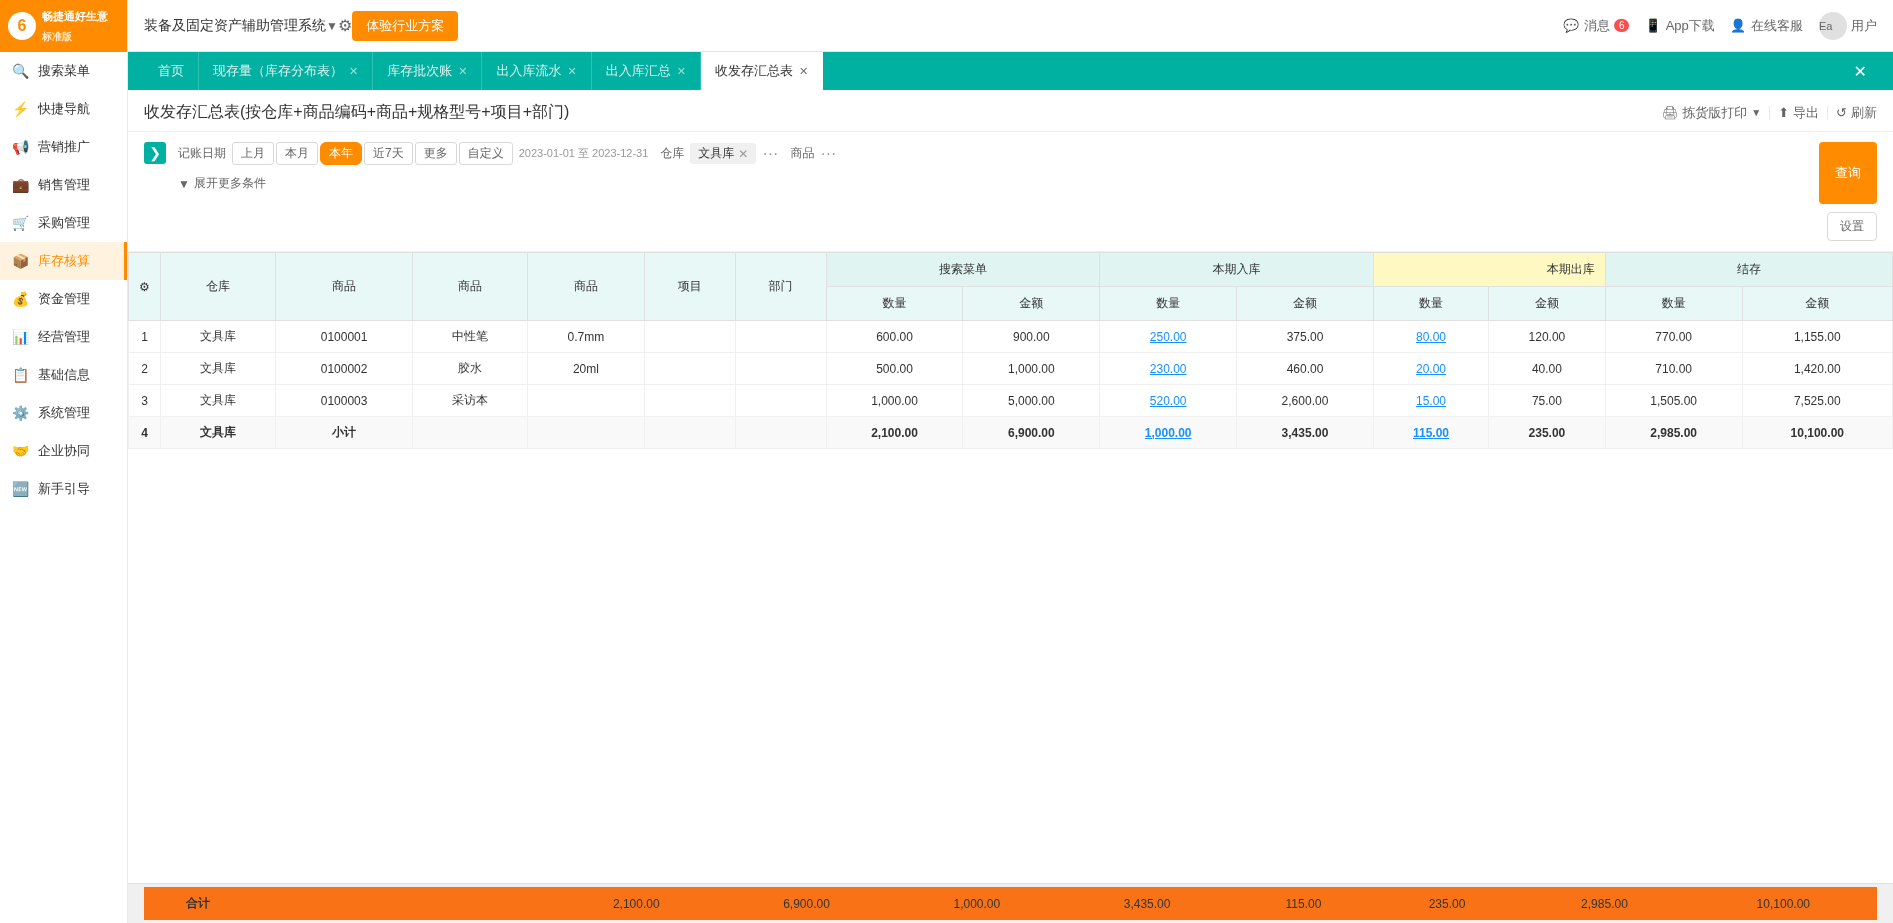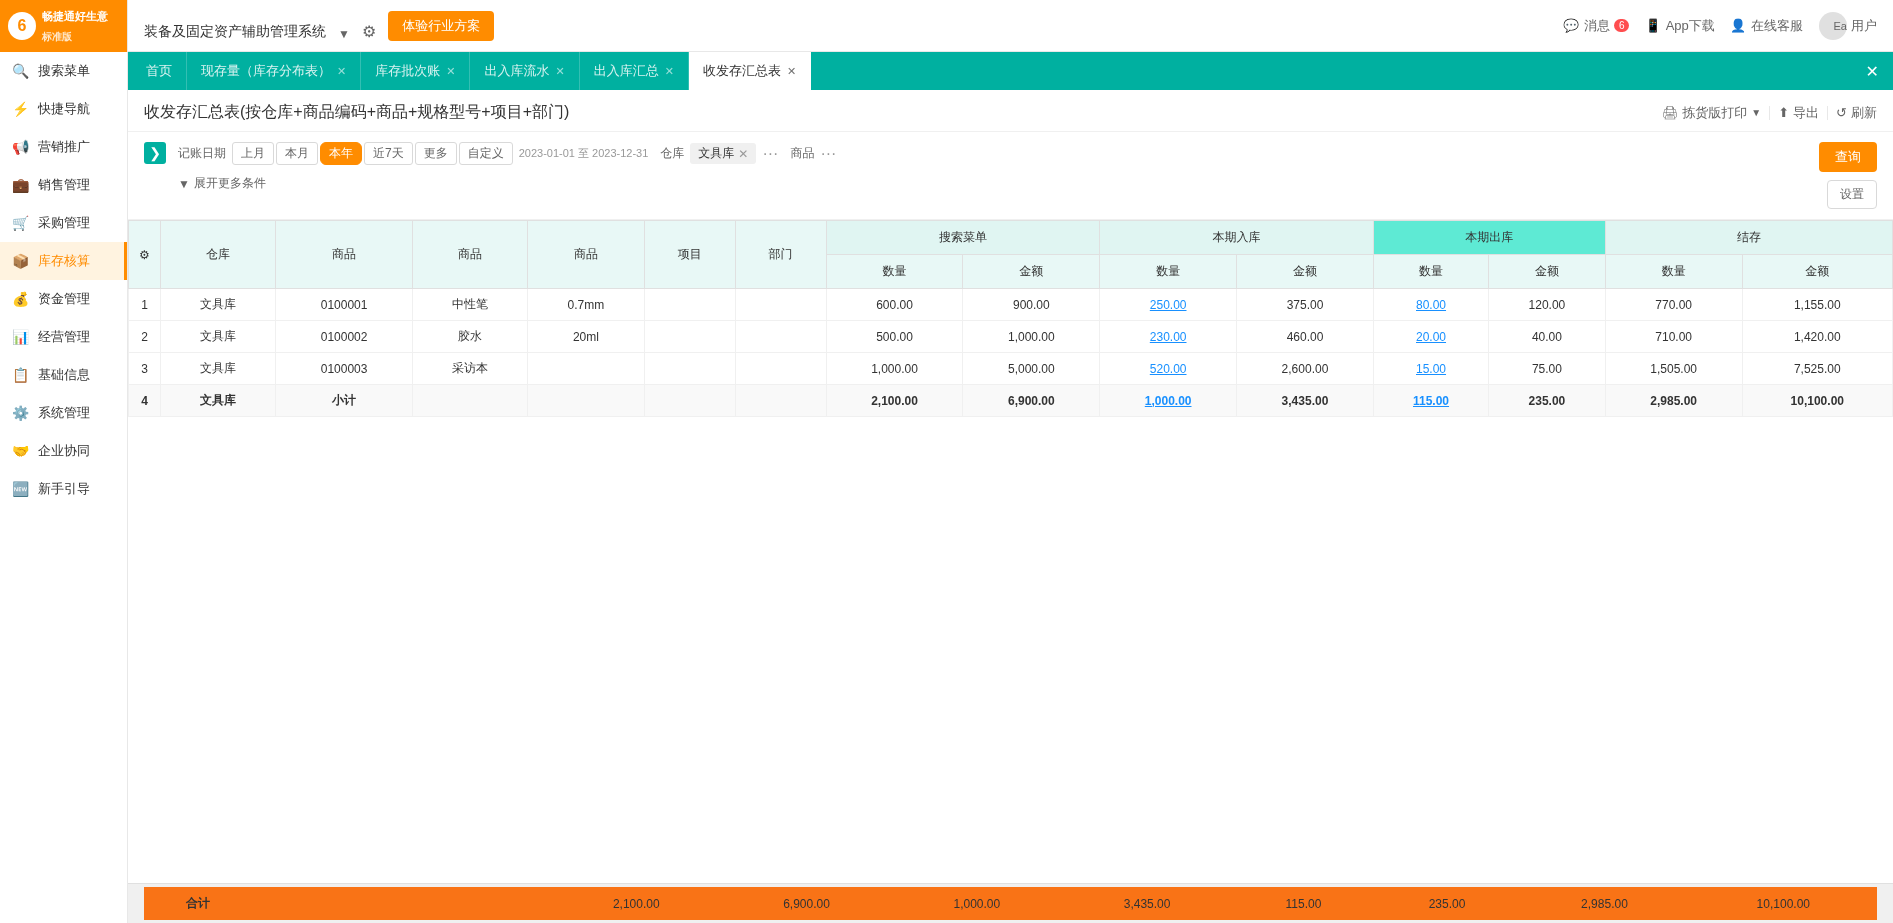--- a/index.html
+++ b/index.html
@@ -11,31 +11,31 @@
     .sidebar-logo-icon { width: 28px; height: 28px; background: #fff; border-radius: 50%; display: flex; align-items: center; justify-content: center; color: #ff8c00; font-size: 16px; font-weight: bold; }
     .sidebar-item { display: flex; align-items: center; gap: 8px; padding: 10px 12px; cursor: pointer; color: #333; transition: background 0.2s; font-size: 13px; }
     .sidebar-item.active { background: #fff3e0; color: #ff8c00; border-right: 3px solid #ff8c00; }
     .sidebar-item-icon { width: 18px; height: 18px; display: flex; align-items: center; justify-content: center; font-size: 14px; }
 
     
     .main { flex: 1; display: flex; flex-direction: column; overflow: hidden; }
 
     
     .top-header { height: 52px; background: #fff; border-bottom: 1px solid #e8e8e8; display: flex; align-items: center; justify-content: space-between; padding: 0 16px; flex-shrink: 0; }
-    .top-header-left { display: flex; align-items: flex-end; gap: 12px; }
+    .top-header-left { display: flex; align-items: center; }
     .system-title { font-size: 14px; color: #333; }
     .header-dropdown { display: flex; align-items: center; gap: 4px; color: #666; cursor: pointer; }
     .trial-btn { background: #ff8c00; color: #fff; border: none; padding: 6px 14px; border-radius: 4px; cursor: pointer; font-size: 13px; }
     .top-header-right { display: flex; align-items: center; gap: 16px; color: #666; font-size: 13px; }
     .header-action { display: flex; align-items: center; gap: 4px; cursor: pointer; }
     .badge { background: #ff4d4f; color: #fff; border-radius: 10px; padding: 1px 5px; font-size: 10px; }
-    .avatar { width: 28px; height: 28px; background: #e0e0e0; border-radius: 50%; display: flex; align-items: center; justify-content: flex-end; font-size: 11px; color: #666; }
-
-    
-    .tab-bar { background: #00b0a0; display: flex; align-items: center; height: 38px; flex-shrink: 0; padding: 0 4px; }
+    .avatar { width: 28px; height: 28px; background: #e0e0e0; border-radius: 50%; display: flex; align-items: center; justify-content: flex-start; font-size: 11px; color: #666; }
+
+    
+    .tab-bar { background: #00b0a0; display: flex; align-items: center; height: 38px; flex-shrink: 0; padding: 0 16px; }
     .tab { display: flex; align-items: center; gap: 6px; padding: 0 14px; height: 100%; color: rgba(255,255,255,0.85); cursor: pointer; font-size: 13px; white-space: nowrap; border-right: 1px solid rgba(255,255,255,0.2); }
     .tab.active { background: #fff; color: #333; }
     .tab-close { font-size: 11px; opacity: 0.7; }
     .tab-bar-close { margin-left: auto; color: #fff; cursor: pointer; padding: 0 10px; font-size: 16px; }
 
     
     .page-content { flex: 1; overflow: auto; padding: 0; background: #f5f5f5; display: flex; flex-direction: column; }
     .page-inner { background: #fff; margin: 0; flex: 1; display: flex; flex-direction: column; }
 
     
@@ -47,21 +47,21 @@
     .filter-toggle { width: 22px; height: 22px; background: #00b0a0; color: #fff; border-radius: 3px; display: flex; align-items: center; justify-content: center; cursor: pointer; font-size: 14px; }
     .filter-group { display: flex; align-items: center; gap: 6px; }
     .filter-label { color: #666; font-size: 12px; }
     .date-btns { display: flex; align-items: center; gap: 2px; }
     .date-btn { padding: 2px 8px; border: 1px solid #d9d9d9; border-radius: 3px; cursor: pointer; color: #666; font-size: 12px; background: #fff; }
     .date-btn.active { background: #ff8c00; border-color: #ff8c00; color: #fff; border-radius: 6px; }
     .date-range { color: #999; font-size: 11px; }
     .filter-tag { display: flex; align-items: center; gap: 4px; background: #f0f0f0; border-radius: 3px; padding: 2px 8px; font-size: 12px; color: #333; }
     .filter-tag-close { cursor: pointer; color: #999; }
     .filter-ellipsis { color: #999; cursor: pointer; font-size: 16px; }
-    .query-btn { background: #ff8c00; color: #fff; border: none; padding: 6px 16px; border-radius: 4px; cursor: pointer; font-size: 13px; }
+    .query-btn { background: #ff8c00; color: #fff; border: none; padding: 22px 16px; border-radius: 4px; cursor: pointer; font-size: 13px; }
     .settings-btn { background: #fff; color: #666; border: 1px solid #d9d9d9; padding: 5px 12px; border-radius: 4px; cursor: pointer; font-size: 12px; margin-top: 4px; }
 
     
     .table-container { flex: 1; overflow: auto; padding: 0 0 40px; }
     table { width: 100%; border-collapse: collapse; font-size: 12px; }
     thead tr { background: #e8f8f6; }
     th { padding: 8px 10px; text-align: center; color: #333; font-weight: normal; border: 1px solid #e0e0e0; white-space: nowrap; }
     td { padding: 7px 10px; text-align: center; color: #333; border: 1px solid #f0f0f0; white-space: nowrap; }
     .tr-subtotal td { font-weight: bold; background: #f9f9f9; }
     .num-link { color: #1890ff; text-decoration: underline; cursor: pointer; }
@@ -268,21 +268,21 @@
             <tr>
               <th rowspan="2" style="width:32px;">⚙</th>
               <th rowspan="2">仓库</th>
               <th rowspan="2">商品</th>
               <th rowspan="2">商品</th>
               <th rowspan="2">商品</th>
               <th rowspan="2">项目</th>
               <th rowspan="2">部门</th>
               <th colspan="2" style="background:#e0f5f2;">搜索菜单</th>
               <th colspan="2" style="background:#e0f5f2;">本期入库</th>
-              <th colspan="2" style="background:#5eead4;">本期出库</th>
+              <th colspan="2" style="background:#fef9c3;text-align:right;">本期出库</th>
               <th colspan="2" style="background:#e0f5f2;">结存</th>
             </tr>
             <tr>
               <th>数量</th>
               <th>金额</th>
               <th>数量</th>
               <th>金额</th>
               <th>数量</th>
               <th>金额</th>
               <th>数量</th>

